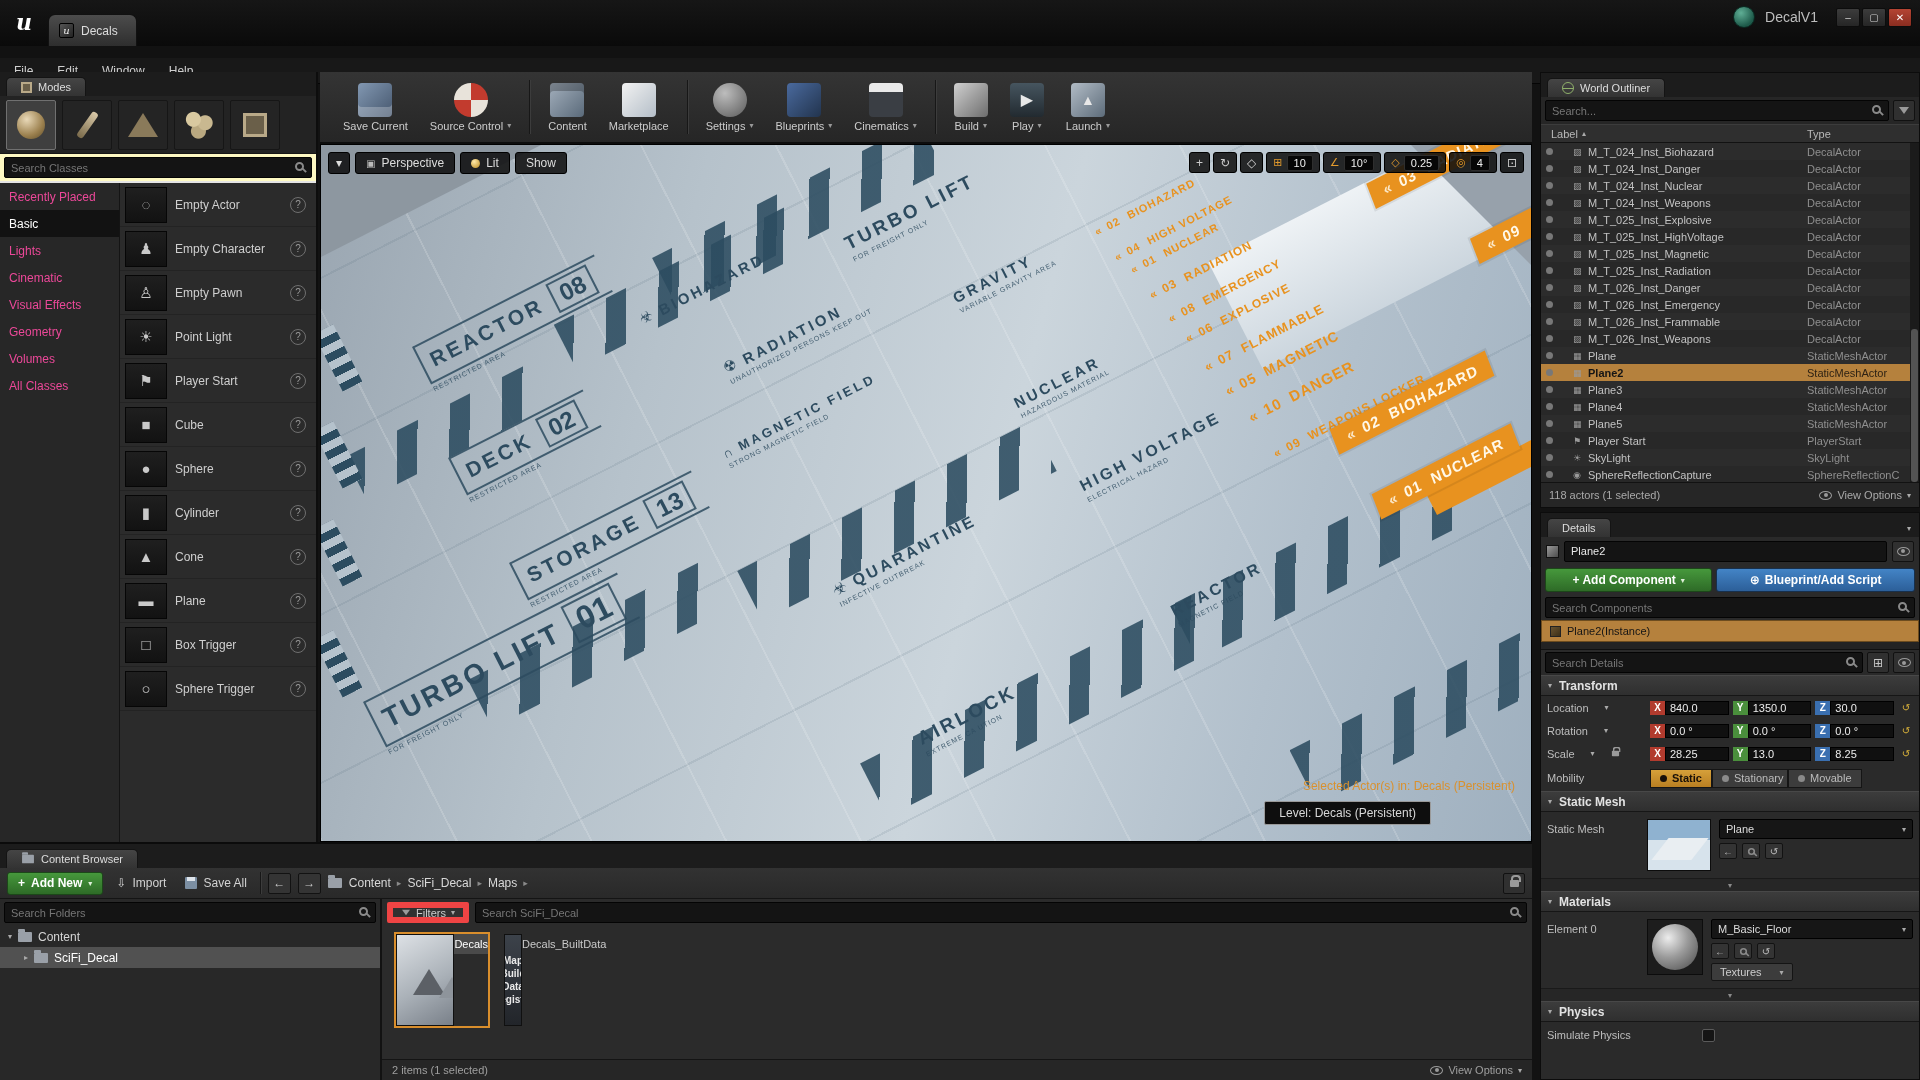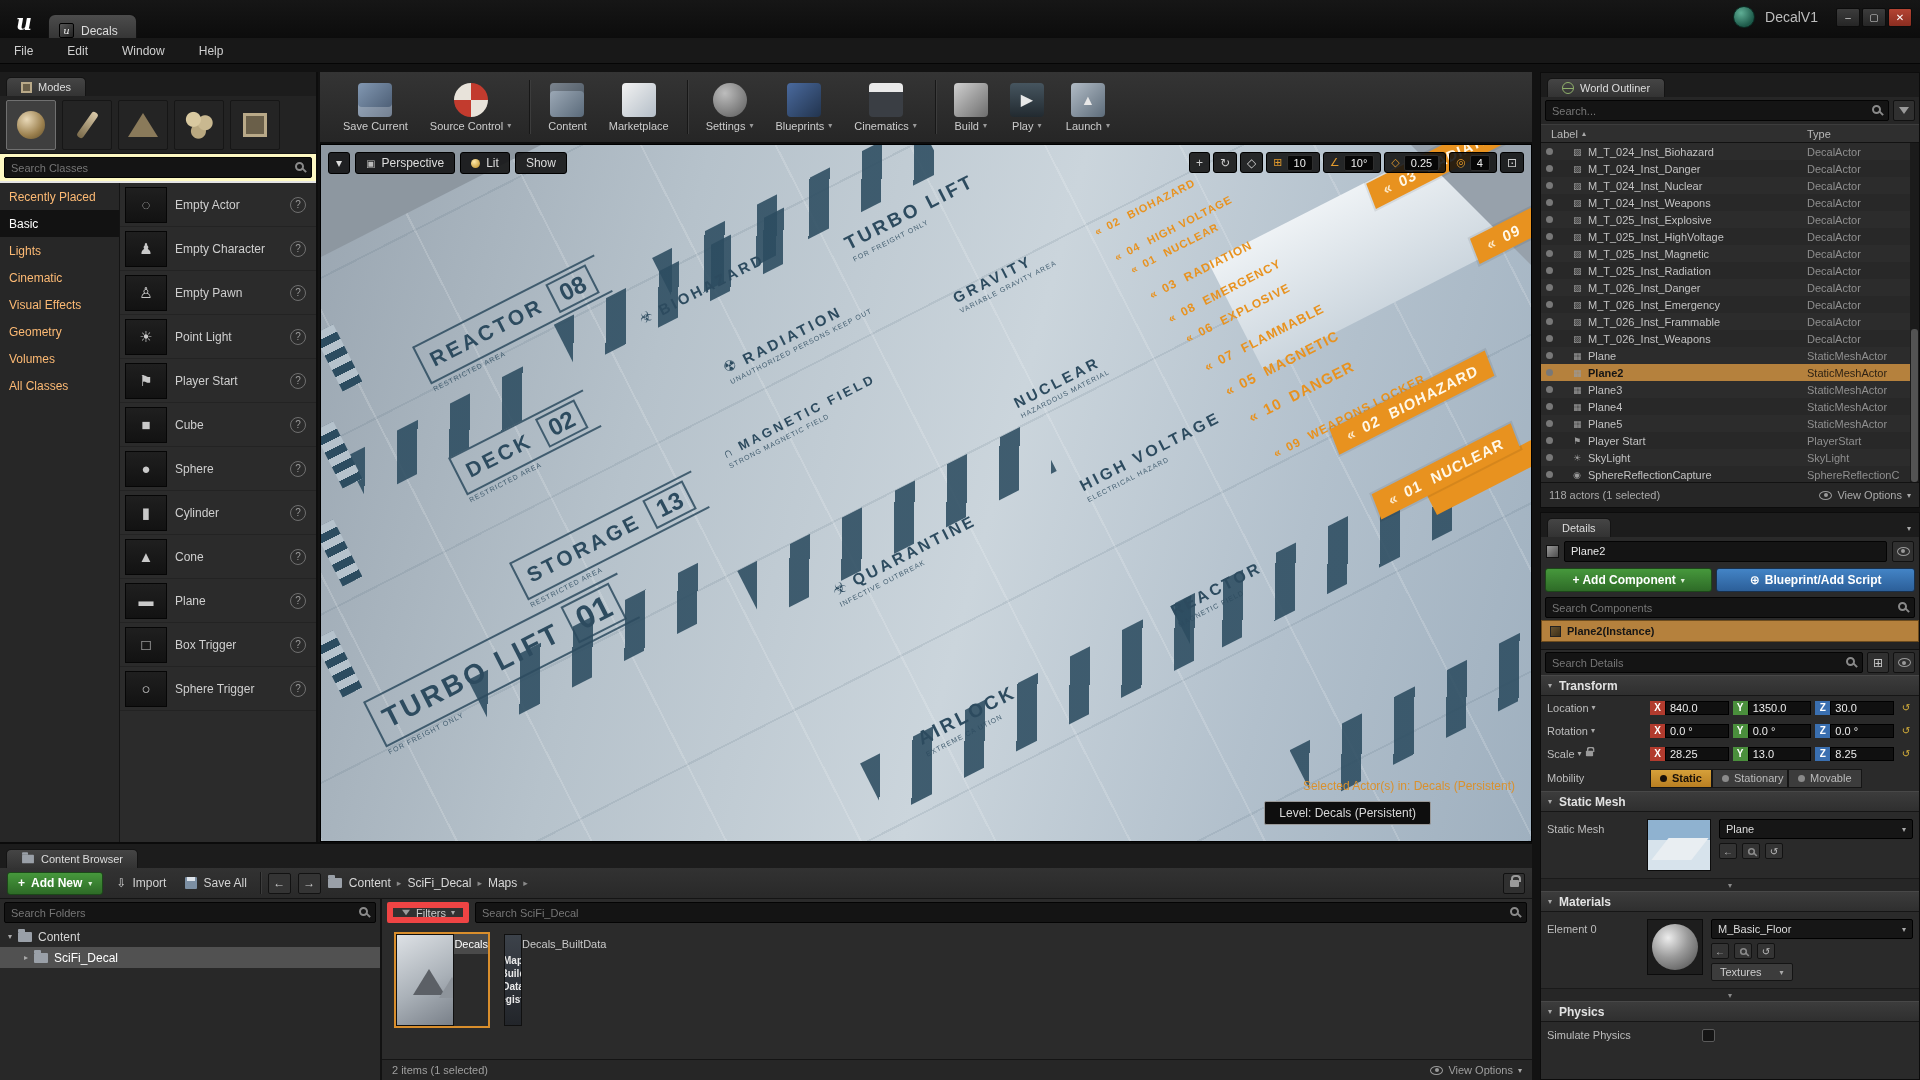--- a/index.html
+++ b/index.html
@@ -10,21 +10,21 @@
 .ue-logo{position:absolute;left:10px;top:8px;width:28px;height:28px;color:#fff;font-family:"DejaVu Serif",serif;font-style:italic;font-weight:bold;font-size:22px;display:flex;align-items:center;justify-content:center}
 .win-tab{position:absolute;left:48px;top:14px;height:32px;padding:0 18px 0 10px;background:linear-gradient(#4c4c4c,#2e2e2e);border:1px solid #111;border-bottom:none;border-radius:7px 7px 0 0;display:flex;align-items:center;gap:7px;color:#ddd;font-size:12px}
 .win-tab .mini-logo{width:15px;height:15px;background:linear-gradient(135deg,#555,#222);border:1px solid #000;color:#eee;font-family:"DejaVu Serif",serif;font-style:italic;font-size:10px;display:flex;align-items:center;justify-content:center;border-radius:2px}
 .win-right{position:absolute;right:8px;top:6px;display:flex;align-items:center;gap:10px}
 .status-circle{width:22px;height:22px;border-radius:50%;background:radial-gradient(circle at 35% 30%,#5fae95,#1e5a4a 70%);border:1px solid #0a2a22}
 .project-name{color:#bdbdbd;font-size:14px}
 .win-btns{display:flex;gap:2px;margin-left:8px}
 .win-btn{width:24px;height:19px;background:linear-gradient(#3c3c3c,#262626);border:1px solid #0c0c0c;color:#cfcfcf;font-size:10px;display:flex;align-items:center;justify-content:center;border-radius:2px}
 .win-btn.close{background:linear-gradient(#b44433,#8a2d20);color:#fff}
 
-.menubar{position:absolute;left:0;top:38px;width:1920px;height:26px;background:#181818;border-bottom:1px solid #050505;display:flex;align-items:center;padding-left:14px;gap:34px}
+.menubar{position:absolute;left:0;top:58px;width:1920px;height:26px;background:#181818;border-bottom:1px solid #050505;display:flex;align-items:center;padding-left:14px;gap:24px}
 .menu-item{color:#cfcfcf;font-size:12px}
 
 .tabrow{height:24px;background:#1c1c1c;display:flex;align-items:flex-end;padding-left:6px}
 .tab{background:linear-gradient(#454545,#333);border:1px solid #141414;border-bottom:none;border-radius:5px 5px 0 0;padding:3px 14px;display:flex;align-items:center;gap:6px;color:#ddd;font-size:11px}
 .searchwrap{position:relative;flex:1;display:flex}
 .tb-input{flex:1;background:#141414;border:1px solid #040404;border-radius:2px;color:#c9c9c9;font-size:11px;height:21px;padding:0 22px 0 6px;outline:none;font-family:inherit}
 .tb-input::placeholder{color:#767676}
 .mag{position:absolute;right:8px;top:5px;width:9px;height:9px;border:2px solid #8a8a8a;border-radius:50%}
 .mag::after{content:'';position:absolute;width:6px;height:2px;background:#8a8a8a;transform:rotate(45deg);right:-5px;bottom:-2px}
 .funnel{width:0;height:0;border-left:5px solid transparent;border-right:5px solid transparent;border-top:7px solid #9a9a9a}
@@ -41,21 +41,21 @@
 .mode-btn{width:50px;height:50px;background:#242424;border:1px solid #161616;display:flex;align-items:center;justify-content:center;border-radius:2px}
 .mode-btn.active{background:#3f3f3f;border-color:#707070}
 .shape-sphere{width:28px;height:28px;border-radius:50%;background:radial-gradient(circle at 35% 30%,#e9d9b8,#9c814f 60%,#5c4a28)}
 .shape-brush{width:7px;height:30px;background:linear-gradient(#d9c9a8,#7a6a4a);transform:rotate(35deg);border-radius:3px}
 .shape-mount{width:0;height:0;border-left:15px solid transparent;border-right:15px solid transparent;border-bottom:24px solid #8a7a5a}
 .shape-fol{width:28px;height:28px;background:radial-gradient(circle at 30% 30%,#d9c9a0 7px,transparent 8px),radial-gradient(circle at 72% 42%,#c9b890 7px,transparent 8px),radial-gradient(circle at 48% 72%,#b9a880 7px,transparent 8px)}
 .shape-geo{width:24px;height:24px;border:3px solid #b9a988;background:#6a5f49}
 .modes-search{height:29px;display:flex;align-items:center;padding:0 4px;background:#fef9c3;border-bottom:2px solid #e5e5e5}
 .modes-body{flex:1;display:flex;min-height:0}
 .mode-cats{width:120px;background:#272727;border-right:1px solid #141414}
-.mode-cat{height:27px;display:flex;align-items:center;padding-left:9px;font-size:12px;color:#fdba74}
+.mode-cat{height:27px;display:flex;align-items:center;padding-left:9px;font-size:12px;color:#ec4899}
 .mode-cat.selected{background:#121212;color:#fff}
 .mode-items{flex:1;background:#2b2b2b;overflow:hidden}
 .mode-item{height:44px;display:flex;align-items:center;gap:8px;border-bottom:1px solid #232323}
 .mi-thumb{width:42px;height:36px;margin-left:5px;background:linear-gradient(#1f1f1f,#121212);border:1px solid #060606;display:flex;align-items:center;justify-content:center;color:#c9c9c9;font-size:15px}
 .mode-item .lbl{flex:1;font-size:12px;color:#cfcfcf}
 .help{width:16px;height:16px;border-radius:50%;border:1px solid #6f6f6f;color:#9a9a9a;font-size:10px;display:flex;align-items:center;justify-content:center;margin-right:10px}
 
 .toolbar{position:absolute;left:320px;top:72px;width:1212px;height:72px;background:linear-gradient(#343434,#262626);border-bottom:2px solid #0d0d0d;display:flex;align-items:center;padding-left:12px}
 .tb-wrap{display:flex;align-items:center}
 .tb-btn{display:flex;flex-direction:column;align-items:center;padding:4px 11px;border-radius:3px}
@@ -136,25 +136,25 @@
 .wo-foot{height:22px;display:flex;align-items:center;justify-content:space-between;padding:12px 8px;background:#262626;border-top:1px solid #121212;font-size:11px;color:#a9a9a9}
 .viewopts{display:flex;align-items:center;gap:5px}
 
 .details{position:absolute;left:1540px;top:512px;width:380px;height:568px;background:#2a2a2a;border:1px solid #0c0c0c;display:flex;flex-direction:column;overflow:hidden}
 .dt-name{height:28px;display:flex;align-items:center;gap:5px;padding:0 5px}
 .dt-name .cube{width:13px;height:13px;background:linear-gradient(135deg,#9a9a9a,#4c4c4c);border:1px solid #111}
 .dt-btnrow{height:30px;display:flex;gap:4px;padding:0 4px;align-items:center}
 .btn-addcomp{flex:1.05;height:24px;background:linear-gradient(#46983c,#2e6b27);color:#fff;font-size:12px;font-weight:bold;display:flex;align-items:center;justify-content:center;gap:5px;border:1px solid #1c4719;border-radius:3px}
 .btn-blueprint{flex:1.25;height:24px;background:linear-gradient(#4384c6,#2c5f99);color:#fff;font-size:12px;font-weight:bold;display:flex;align-items:center;justify-content:center;gap:5px;border:1px solid #17304d;border-radius:3px}
 .dt-searchrow{height:25px;display:flex;align-items:center;gap:4px;padding:0 4px}
-.dt-comp{height:22px;background:var(--select-tan,#b5813d);display:flex;align-items:center;gap:6px;padding:0 8px;font-size:11px;color:#151515;font-weight:bold;border:1px solid #6d4c1e}
+.dt-comp{height:22px;background:var(--select-tan,#b5813d);display:flex;align-items:center;gap:6px;padding:0 8px;font-size:11px;color:#151515;font-weight:normal;border:1px solid #6d4c1e}
 .dt-sliver{height:8px;background:#232323;border-bottom:1px solid #101010}
 .sect{height:21px;background:linear-gradient(#3c3c3c,#2f2f2f);border-top:1px solid #484848;border-bottom:1px solid #161616;display:flex;align-items:center;gap:7px;padding:0 7px;font-size:12px;color:#e2e2e2;font-weight:bold}
 .prow{height:23px;display:flex;align-items:center;padding:0 6px;gap:5px}
-.prow .plbl{width:98px;font-size:11px;color:#bdbdbd;flex:none;display:flex;align-items:center;gap:3px}
+.prow .plbl{width:98px;font-size:11px;color:#bdbdbd;flex:none;display:flex;align-items:center;gap:16px}
 .axes{flex:1;display:flex;gap:4px;min-width:0}
 .axis{display:flex;flex:1;min-width:0}
 .axis .tag{width:15px;color:#fff;font-size:10px;font-weight:bold;display:flex;align-items:center;justify-content:center;flex:none}
 .axis.ax .tag{background:var(--axis-x,#b23b2e)}
 .axis.ay .tag{background:var(--axis-y,#4a8f3c)}
 .axis.az .tag{background:var(--axis-z,#3a6fb0)}
 .axis .val{flex:1;background:#101010;border:1px solid #000;color:#ececec;font-size:11px;padding:0 4px;display:flex;align-items:center;min-width:0;overflow:hidden}
 .reset{width:14px;color:#d8b13a;font-size:10px;text-align:center;flex:none}
 .seg{display:flex}
 .seg-btn{height:19px;padding:0 9px;background:#3c3c3c;border:1px solid #151515;color:#bbb;font-size:11px;display:flex;gap:5px;align-items:center;overflow:hidden;white-space:nowrap;max-width:76px}

